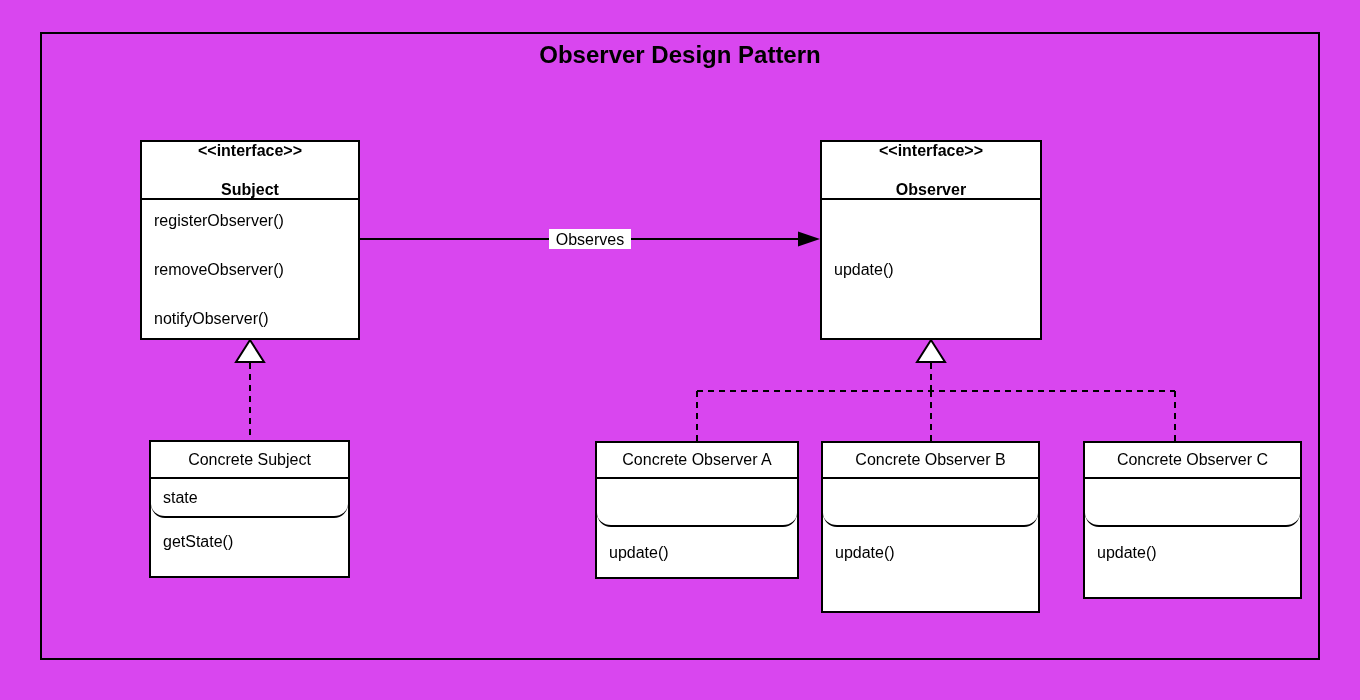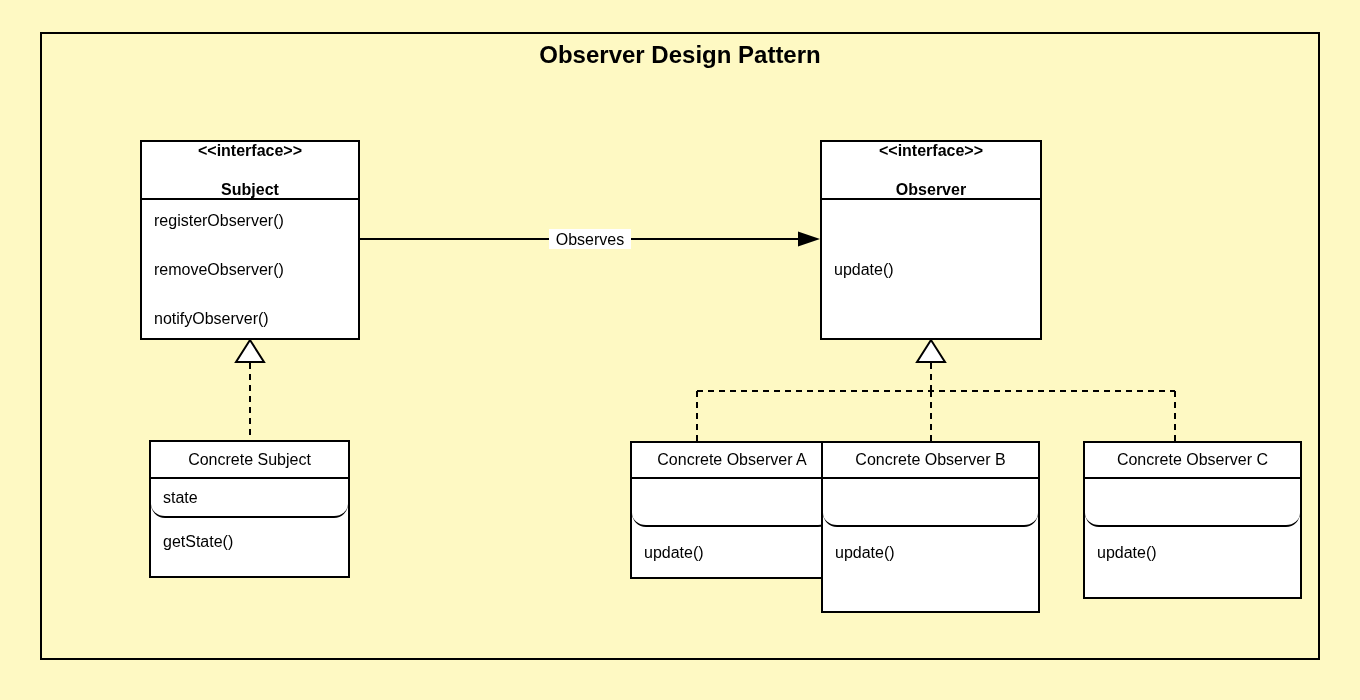--- a/index.html
+++ b/index.html
@@ -4,21 +4,21 @@
 <style>
   html, body {
     margin: 0;
     padding: 0;
     background: #ffffff;
   }
   .canvas {
     position: relative;
     width: 1360px;
     height: 700px;
-    background: #fef9c3;
+    background: #d946ef;
     font-family: "Liberation Sans", sans-serif;
     color: #000000;
     overflow: hidden;
   }
   .outer-border {
     position: absolute;
     left: 40px; top: 32px;
     width: 1280px; height: 628px;
     border: 2px solid #000000;
     box-sizing: border-box;
@@ -82,21 +82,21 @@
   .box-observer .uml-header { height: 56px; }
   .box-observer .uml-section { height: 138px; }
 
   
   .box-concrete-subject { left: 149px; top: 440px; width: 201px; height: 138px; }
   .box-concrete-subject .uml-header { height: 35px; }
   .box-concrete-subject .sec-attrs { height: 39px; }
   .box-concrete-subject .sec-methods { height: 46px; }
 
   
-  .box-observer-a { left: 630px; top: 441px; width: 204px; height: 138px; }
+  .box-observer-a { left: 595px; top: 441px; width: 204px; height: 138px; }
   .box-observer-b { left: 821px; top: 441px; width: 219px; height: 172px; }
   .box-observer-c { left: 1083px; top: 441px; width: 219px; height: 158px; }
   .concrete-observer .uml-header { height: 34px; }
   .concrete-observer .sec-empty { height: 48px; }
   .concrete-observer .sec-methods { height: 50px; }
 </style>
 </head>
 <body>
 
 <div class="canvas">

